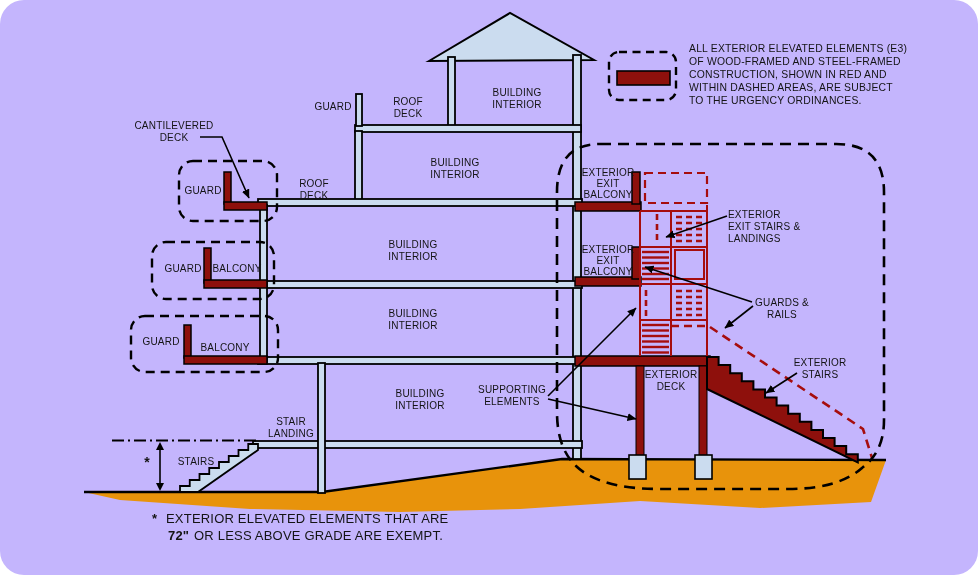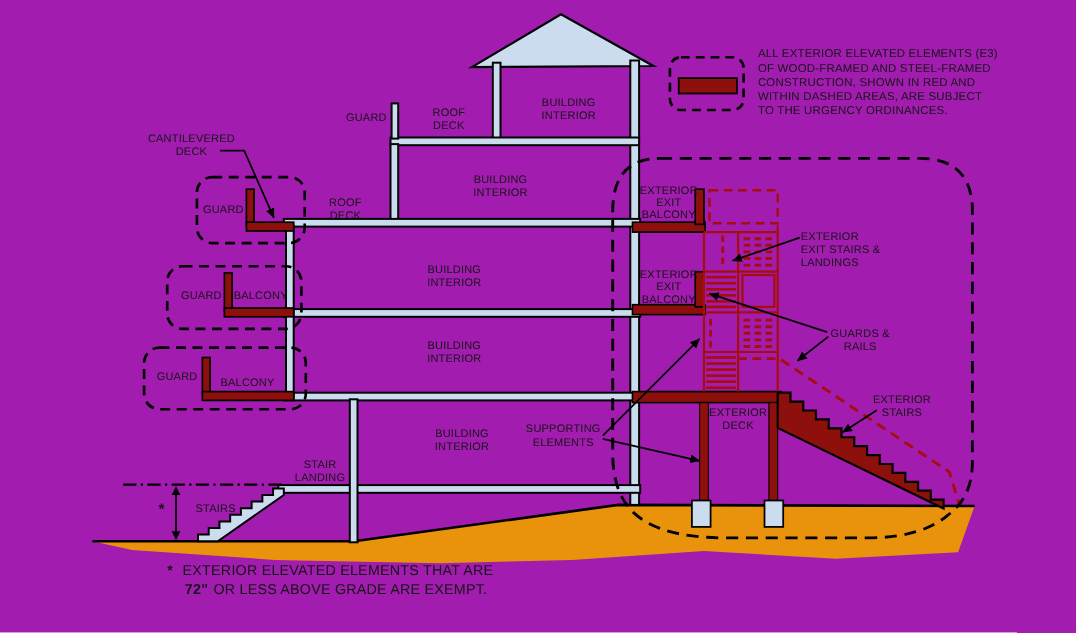--- a/index.html
+++ b/index.html
@@ -1,16 +1,16 @@
 <!DOCTYPE html>
 <html><head>
 <meta charset="utf-8">
 <style>
   html,body{margin:0;padding:0;background:#ffffff;}
-  .canvas{position:relative;width:978px;height:575px;background:#a21caf;overflow:hidden;}
+  .canvas{position:relative;width:978px;height:575px;background:#c4b5fd;overflow:hidden;border-radius:24px;}
   svg{display:block;}
   svg text{font-family:"Liberation Sans","DejaVu Sans",sans-serif;font-size:10px;fill:#141414;letter-spacing:.2px;}
   .lbl{text-anchor:middle;}
   .lbl-left{text-anchor:start;}
   .legend-text{font-size:10.4px;}
   .footnote-text{font-size:13px;}
   .bold{font-weight:bold;}
 </style>
 </head>
 <body>

